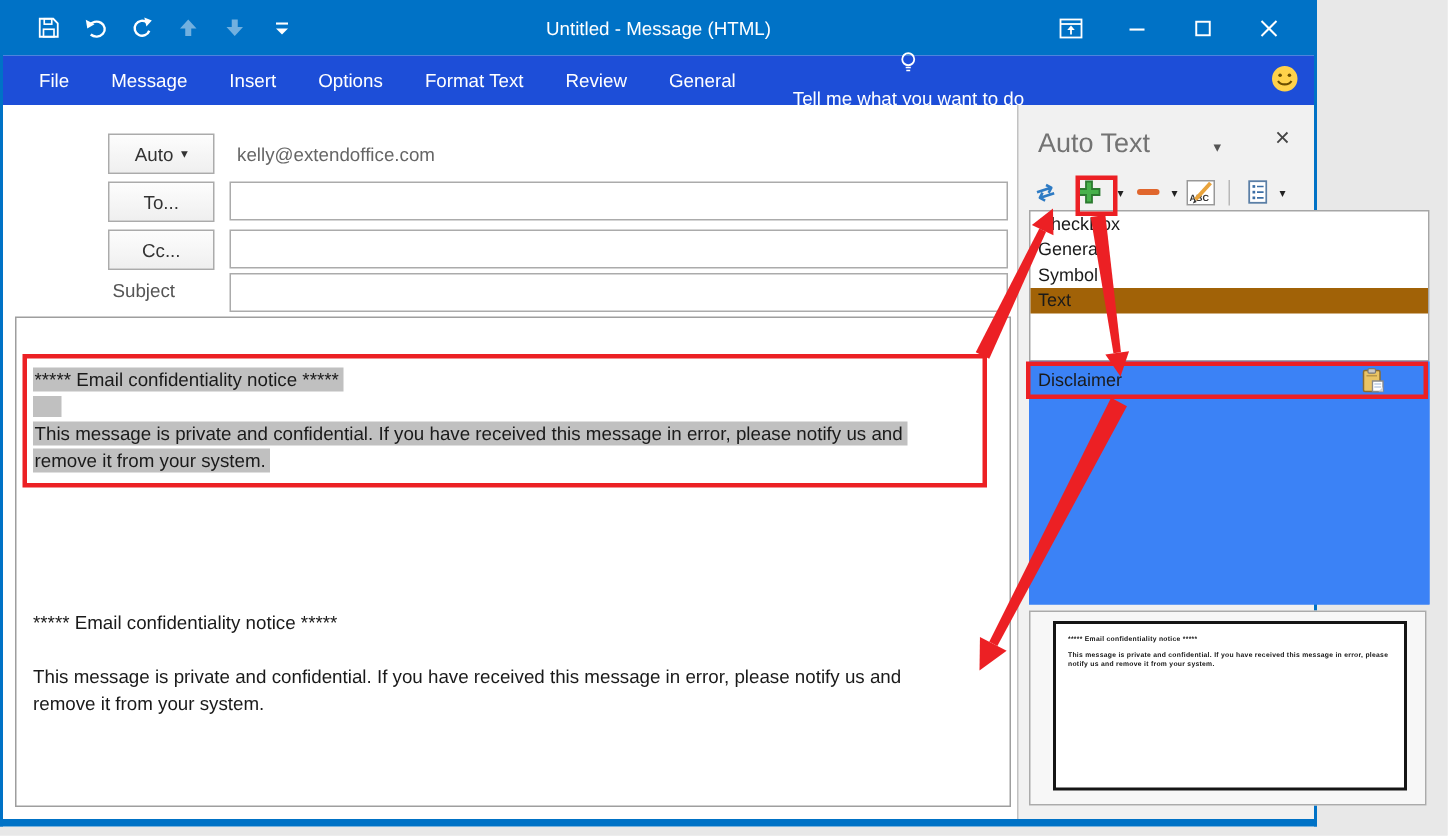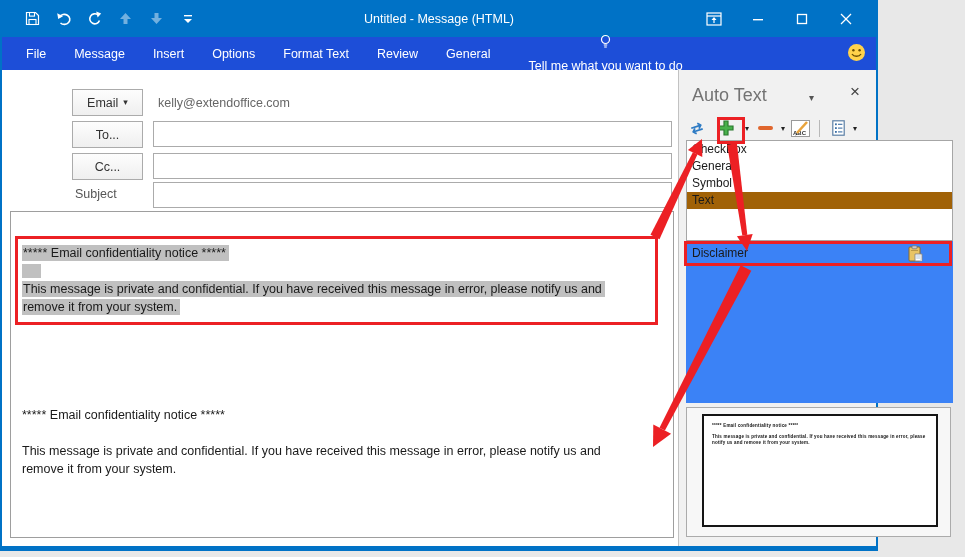--- a/index.html
+++ b/index.html
@@ -186,21 +186,21 @@
           <circle cx="12.6" cy="7.2" r="1.2" fill="#6b4e00"></circle>
           <path d="M5 11 a5 4 0 0 0 9 0" fill="none" stroke="#6b4e00" stroke-width="1.4"></path>
         </svg>
     </span>
   </div>
 
   <div class="compose">
 
 
     <button class="hdr-btn" style="top:19px;">
-      <span>Email</span>
+      <span>Auto</span>
       <span class="caret">▾</span>
     </button>
     <span class="from-value">kelly@extendoffice.com</span>
 
     <button class="hdr-btn" style="top:51px;">
       <span>To...</span>
     </button>
     <input class="hdr-input" style="top: 51px;">
 
     <button class="hdr-btn" style="top:83px;">

